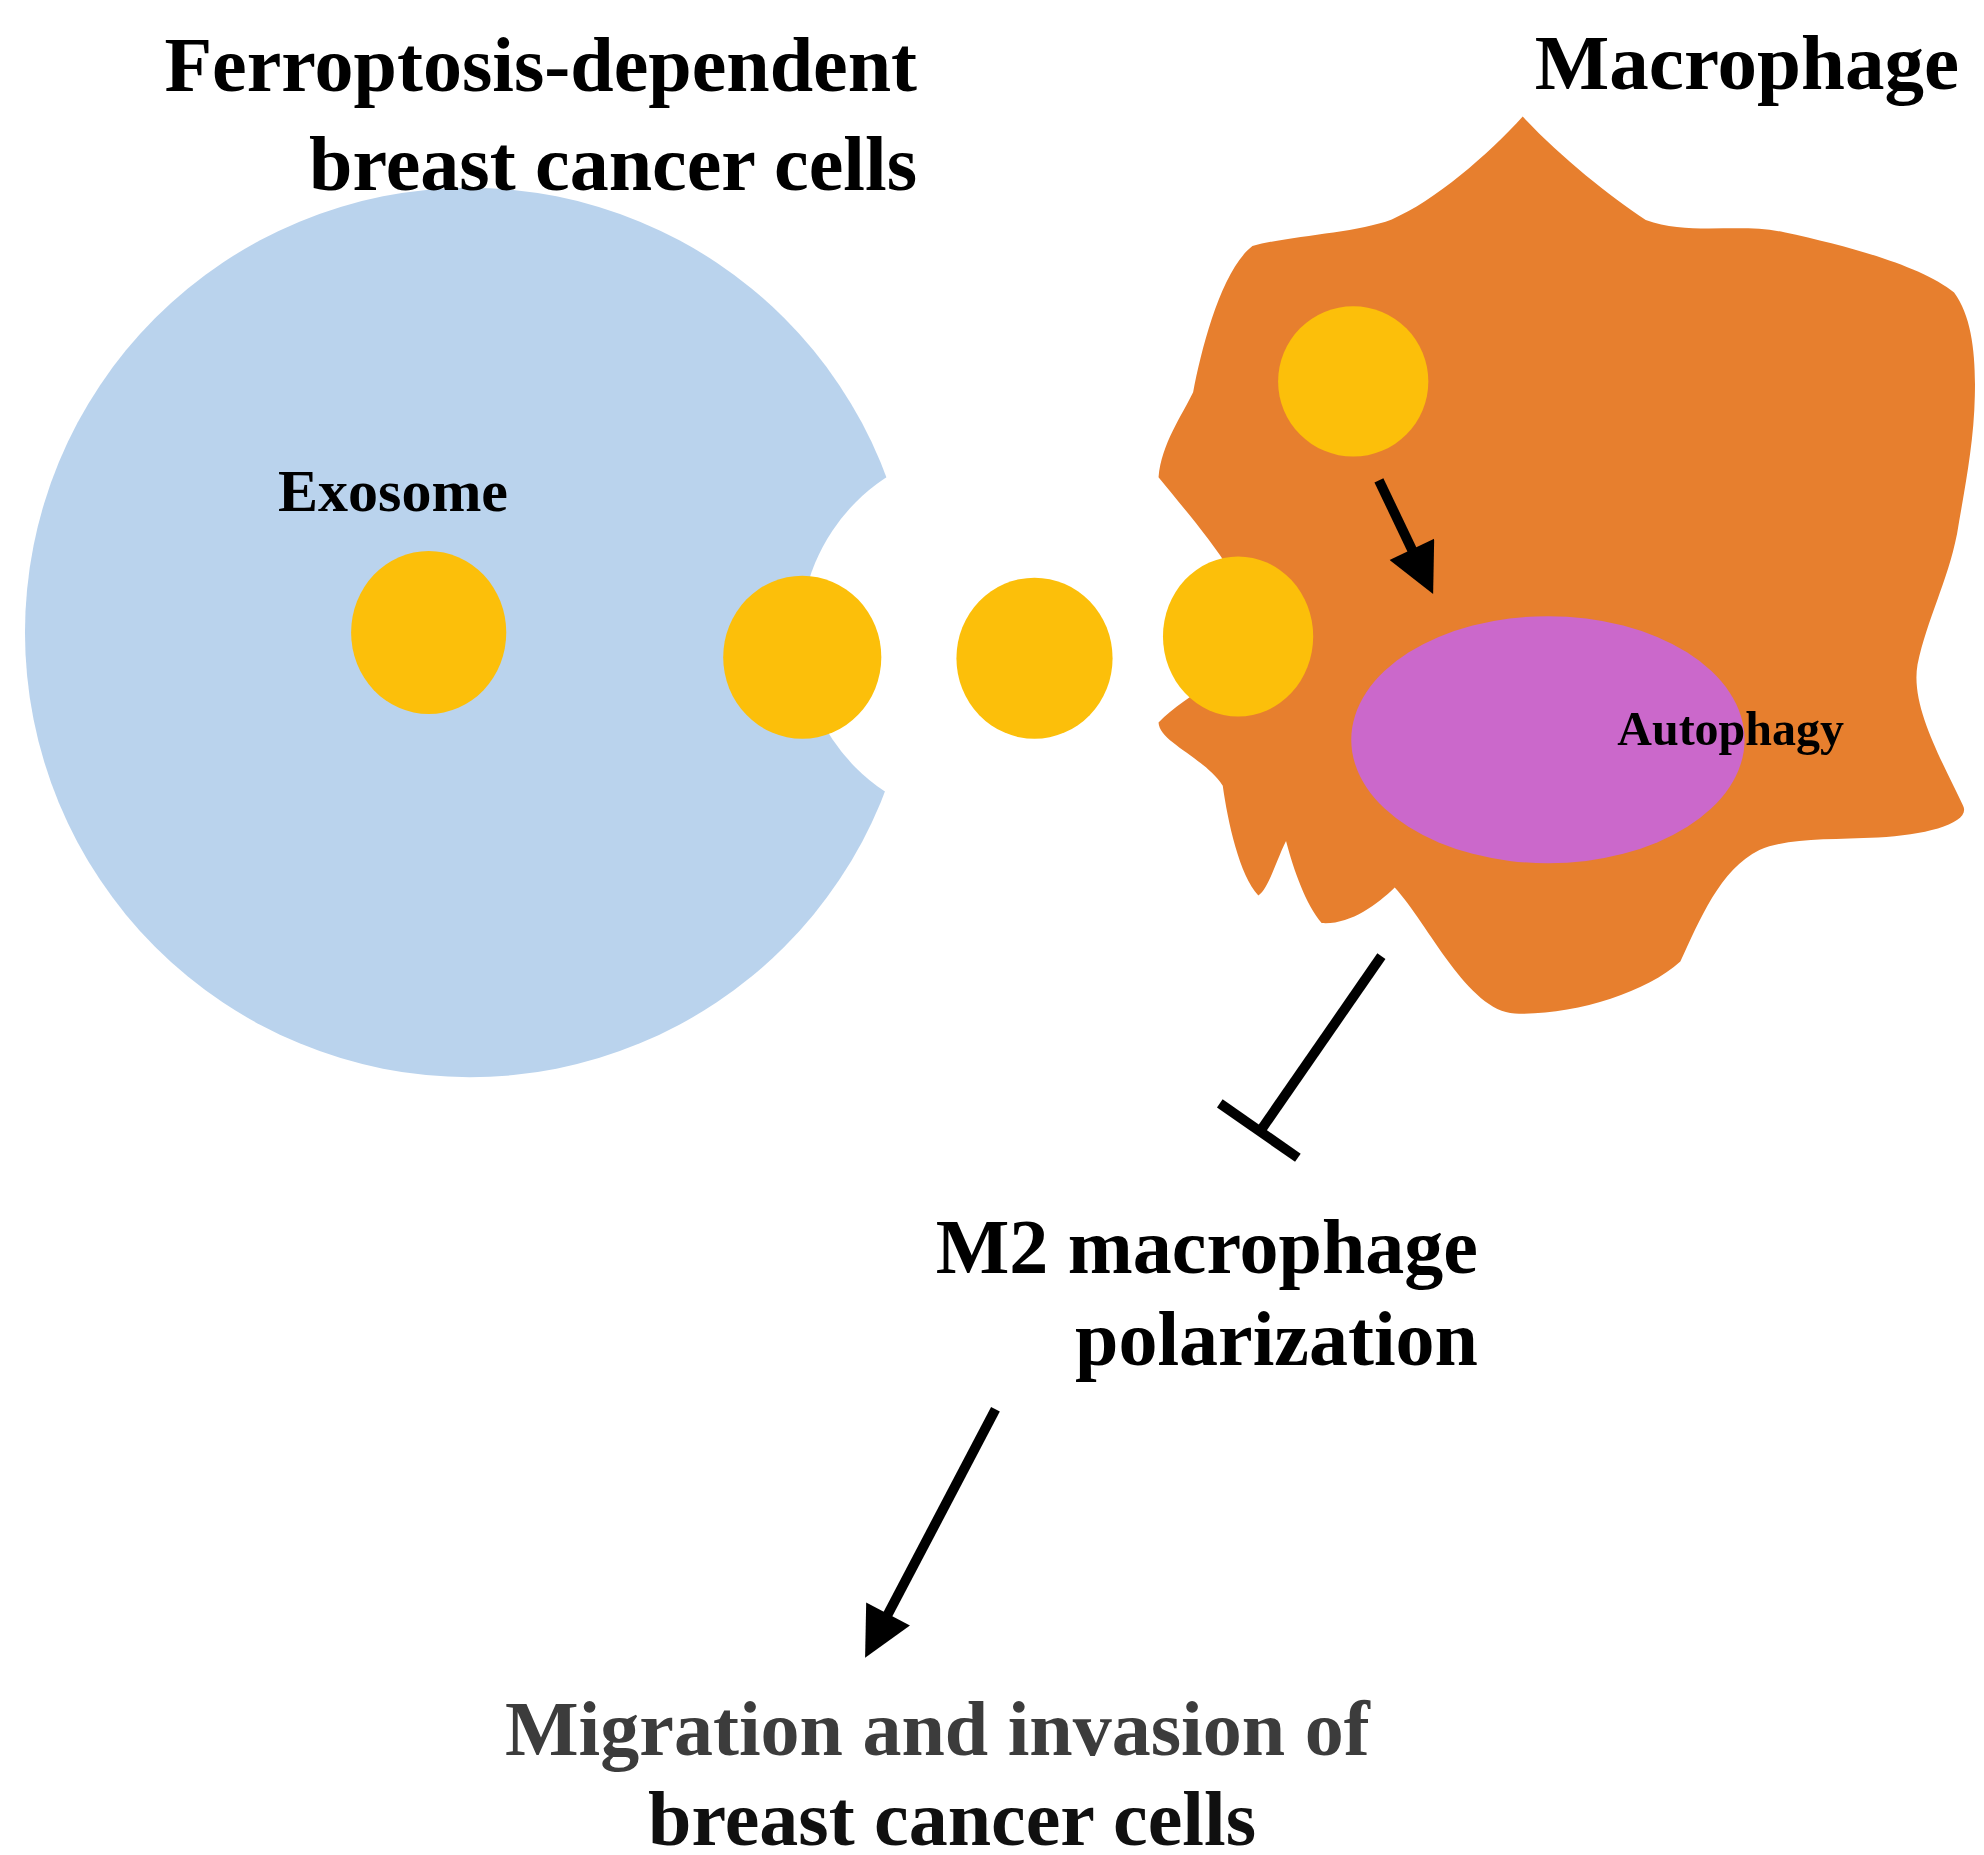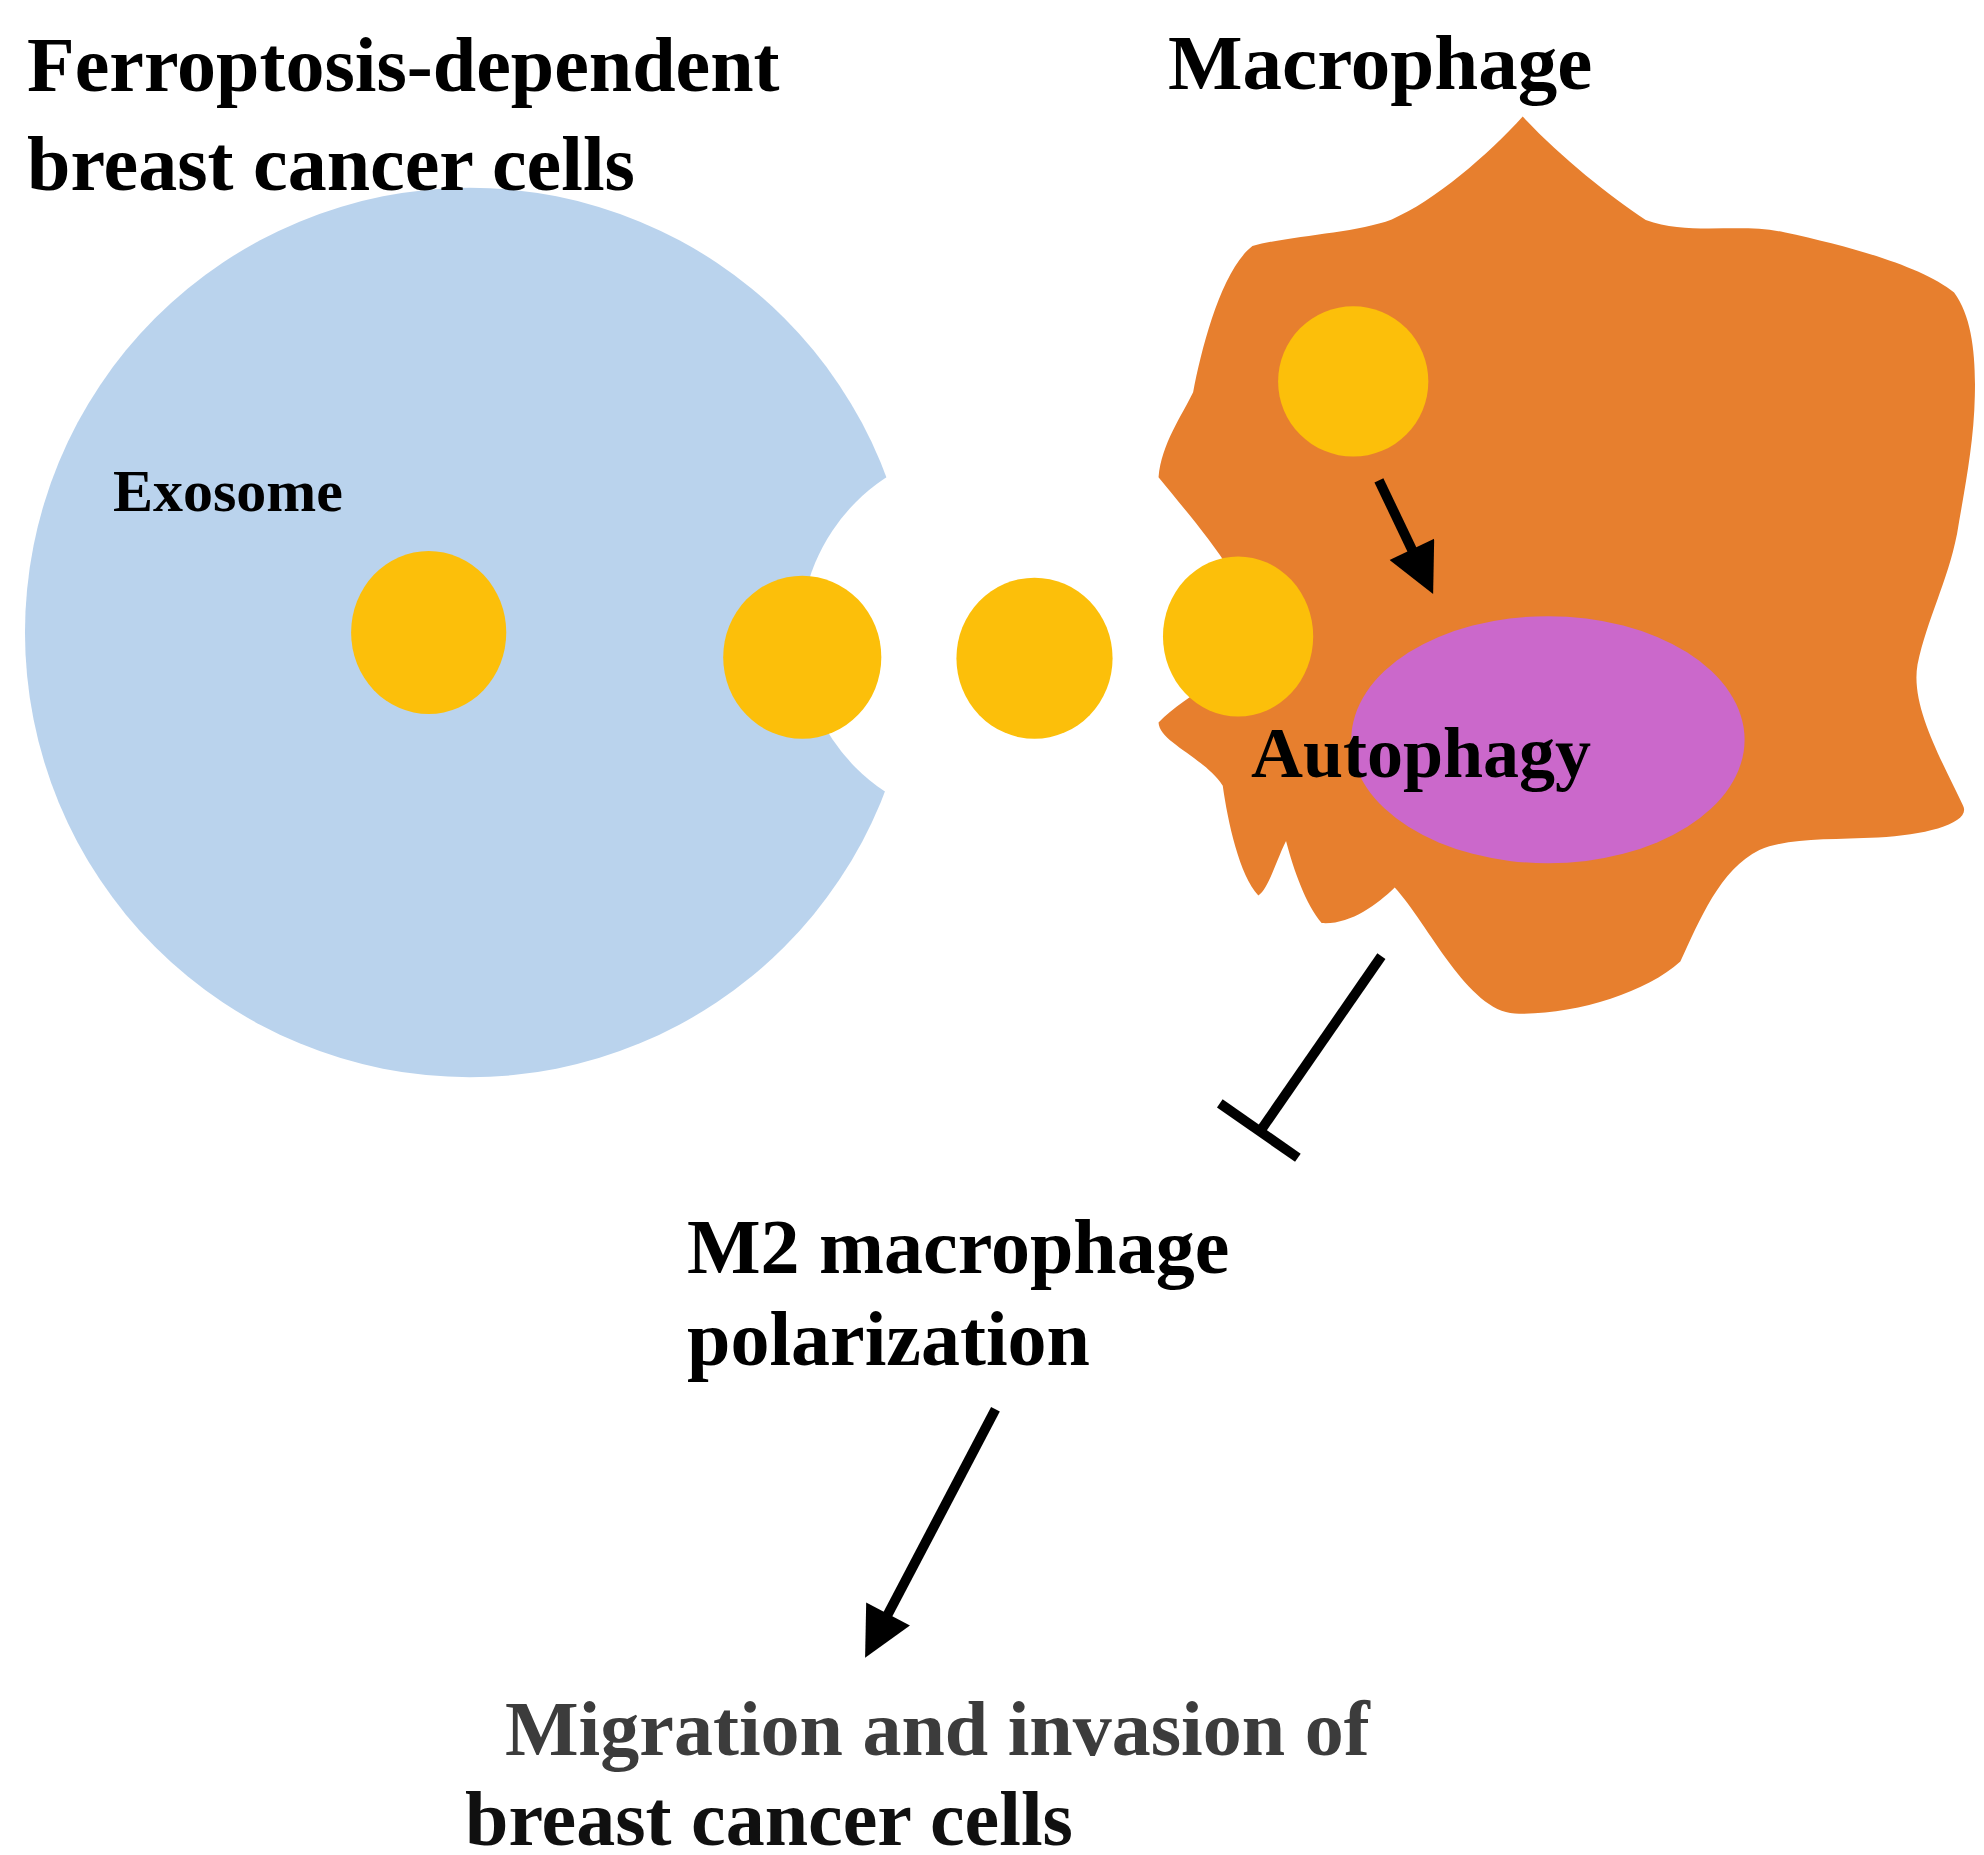--- a/index.html
+++ b/index.html
@@ -18,41 +18,41 @@
   #shape-layer {
     position: absolute;
     left: 0;
     top: 0;
     width: 100%;
     height: 100%;
     display: block;
   }
   .label {
     position: absolute;
-    text-align: left;
+    text-align: right;
     font-weight: bold;
     color: #000000;
     white-space: nowrap;
   }
   .label .line { display: block; }
   #cancer-cell-title {
     left: 27px; top: 15px; width: 890px;
     font-size: 78px; line-height: 99px;
   }
   #macrophage-title {
     left: 1168px; top: 7px; width: 791px;
     font-size: 79px; line-height: 95px; margin-top: 8px;
   }
   #exosome-label {
     left: 113px; top: 447px; width: 395px;
     font-size: 60px; line-height: 89px;
   }
   #autophagy-label {
-    left: 1251px; top: 710px; width: 593px;
-    font-size: 72px; line-height: 86px;
+    left: 1251px; top: 686px; width: 593px;
+    font-size: 48px; line-height: 86px;
   }
   #m2-label {
     left: 687px; top: 1201px; width: 791px;
     font-size: 78px; line-height: 92px;
   }
   #outcome-label {
     left: 465px; top: 1684px; width: 791px;
     font-size: 78px; line-height: 90px;
   }
   #outcome-label .line-1 { color: #3c3c3c; margin-left: 40px; }

